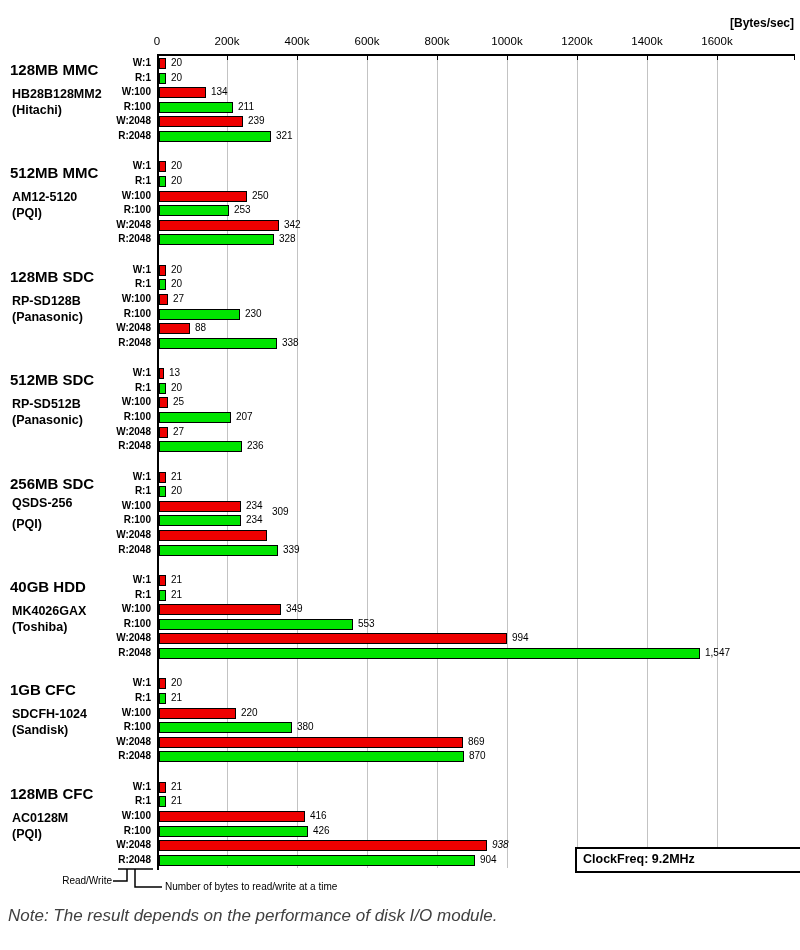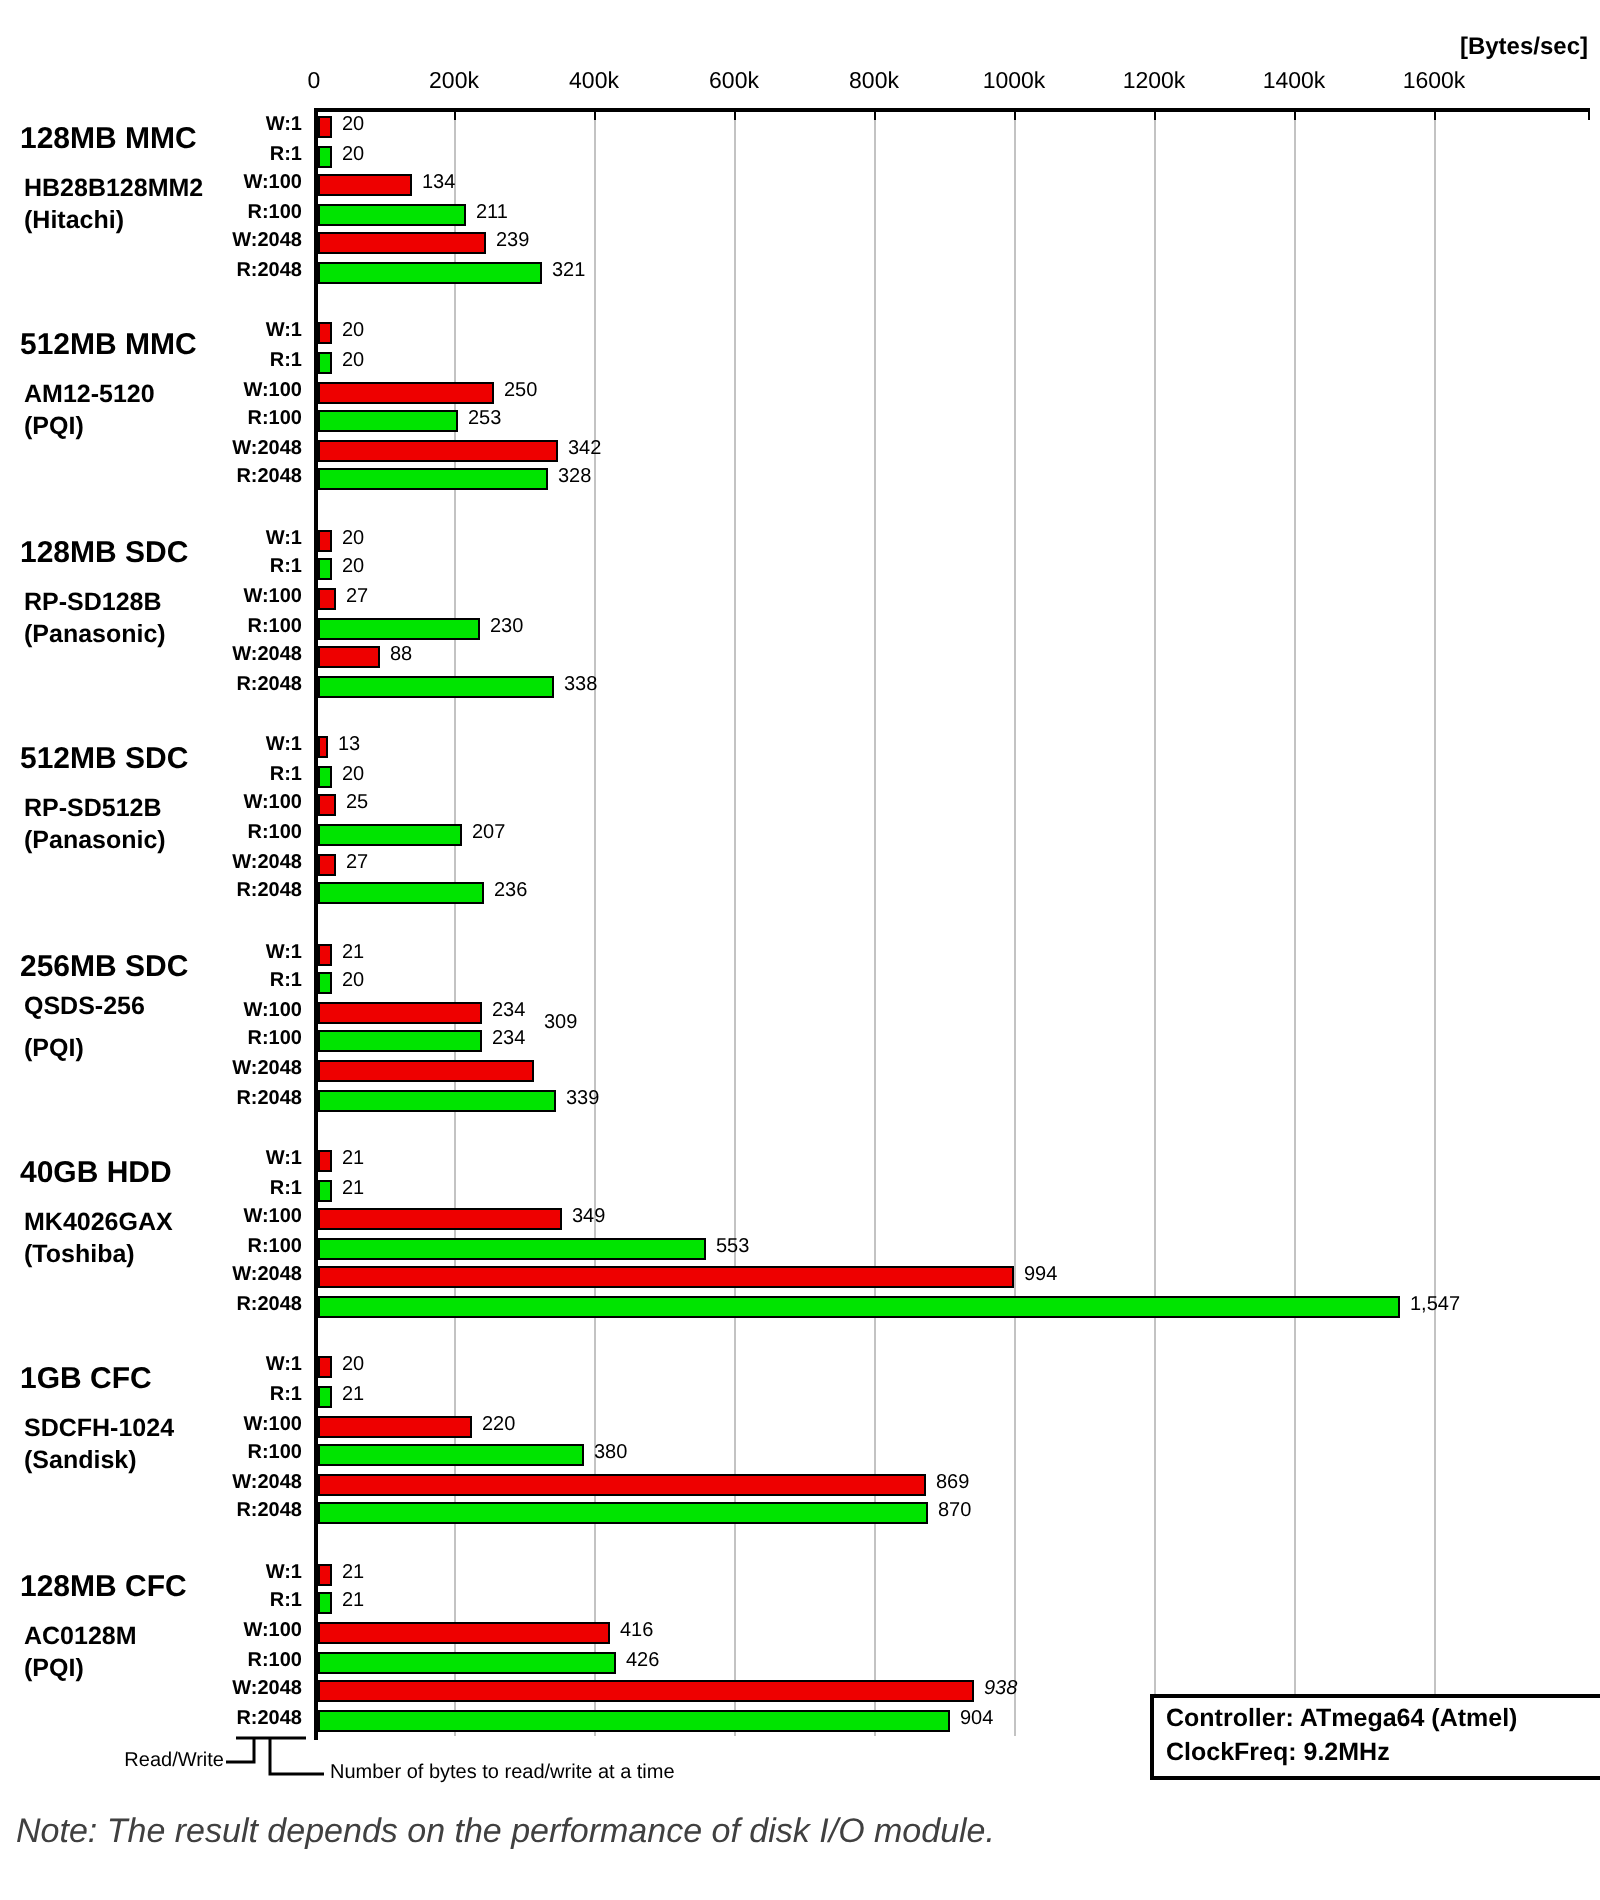--- a/index.html
+++ b/index.html
@@ -230,21 +230,20 @@
   <div class="ann" id="ann-rw">Read/Write</div>
   <div class="ann" id="ann-bytes">Number of bytes to read/write at a time</div>
 
   <svg id="connector" width="80" height="30" viewBox="0 0 80 30">
     <line x1="18" y1="7" x2="53" y2="7" stroke="#000" stroke-width="1.5"></line>
     <polyline points="13,19 27,19 27,7" fill="none" stroke="#000" stroke-width="1.5"></polyline>
     <polyline points="35,7 35,25 62,25" fill="none" stroke="#000" stroke-width="1.5"></polyline>
   </svg>
 
   <div id="infobox">
-    <div class="infoline">Controller: ATmega64 (Atmel)</div>
     <div class="infoline">ClockFreq: 9.2MHz</div>
   </div>
 
   <div id="note">Note: The result depends on the performance of disk I/O module.</div>
 <div class="dev-name" style="top: 61px;">128MB MMC</div>
     <div class="dev-sub" style="top: 87px;">HB28B128MM2</div>
     <div class="dev-sub" style="top: 103px;">(Hitachi)</div>
     <div class="dev-name" style="top: 164px;">512MB MMC</div>
     <div class="dev-sub" style="top: 190px;">AM12-5120</div>
     <div class="dev-sub" style="top: 206px;">(PQI)</div>

